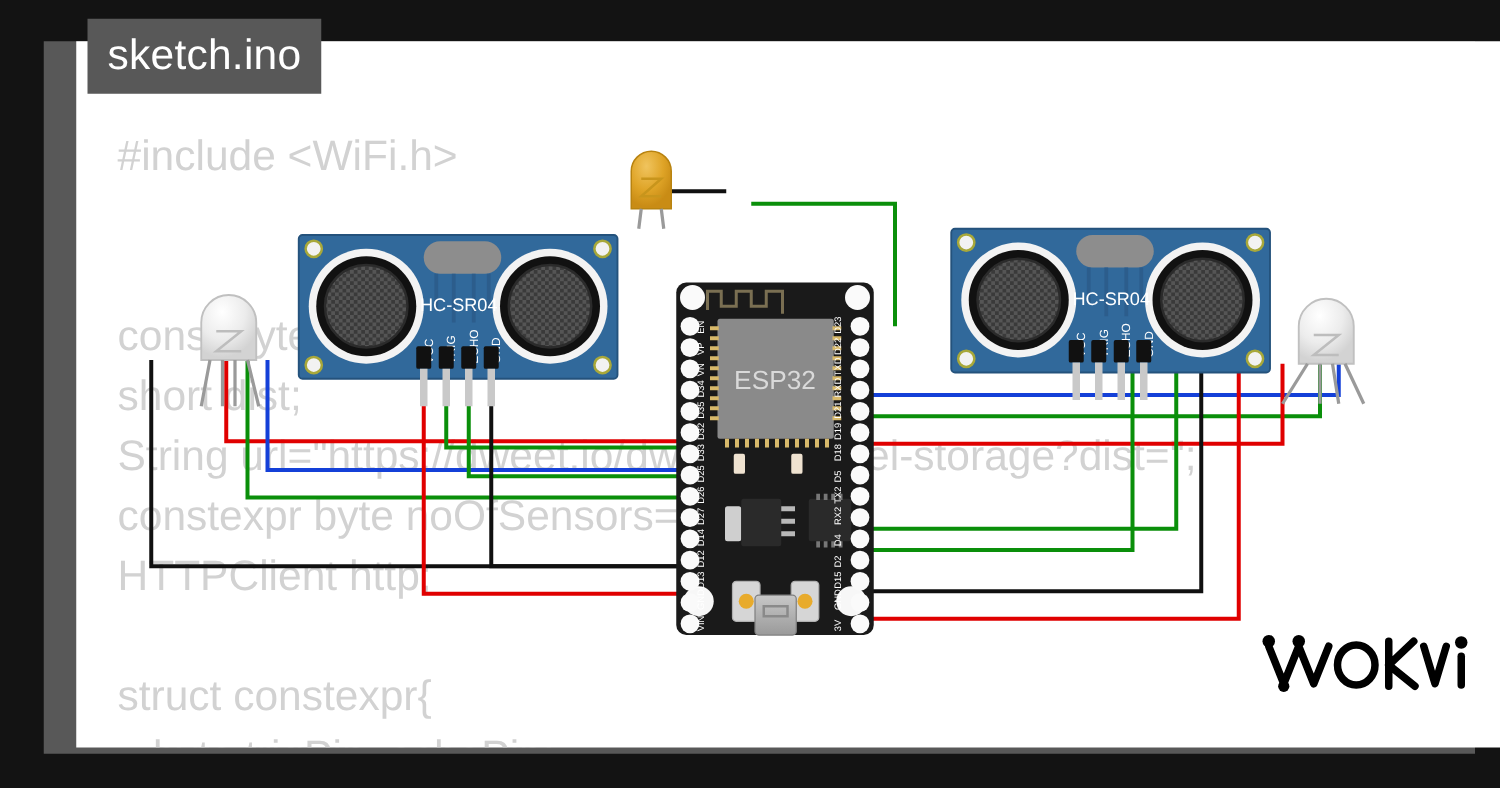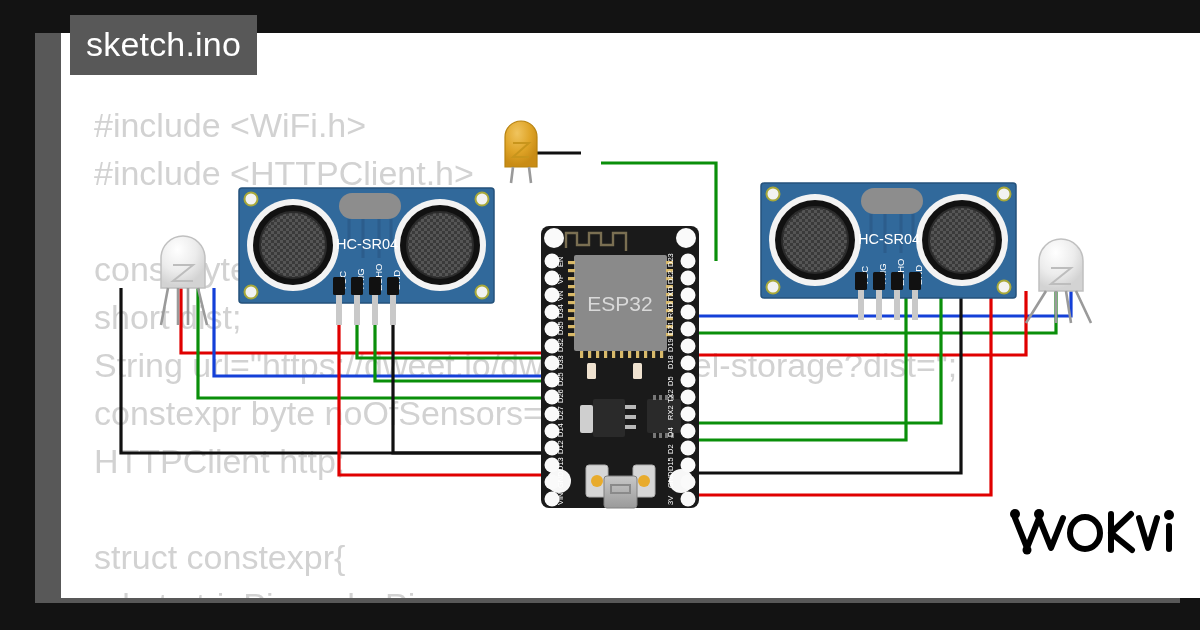--- a/index.html
+++ b/index.html
@@ -55,21 +55,20 @@
 <body>
 
 <div id="root">
 
   <div class="shadow-frame"></div>
 
   <div class="canvas">
 
     <div class="code-layer">
       <div class="code-line" style="top:75px">#include &lt;WiFi.h&gt;</div>
-      <div class="code-line" style="top:123px">#include &lt;HTTPClient.h&gt;</div>
       <div class="code-line" style="top:219px">const byte</div>
       <div class="code-line" style="top:267px">short dist;</div>
       <div class="code-line" style="top:315px">String url="https://dweet.io/dweet/for/pixel-storage?dist=";</div>
       <div class="code-line" style="top:363px">constexpr byte noOfSensors=</div>
       <div class="code-line" style="top:411px">HTTPClient http;</div>
       <div class="code-line" style="top:507px">struct constexpr{</div>
       <div class="code-line" style="top:555px;overflow:hidden;height:10px">&nbsp;&nbsp;&nbsp;byte trigPin, echoPin;</div>
     </div>
 
     <div class="diagram">

